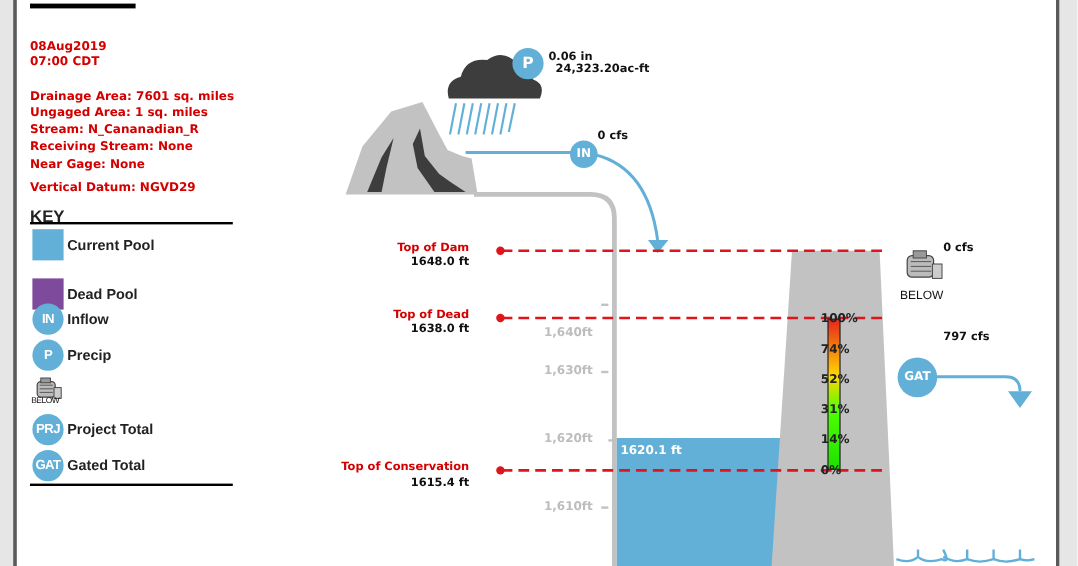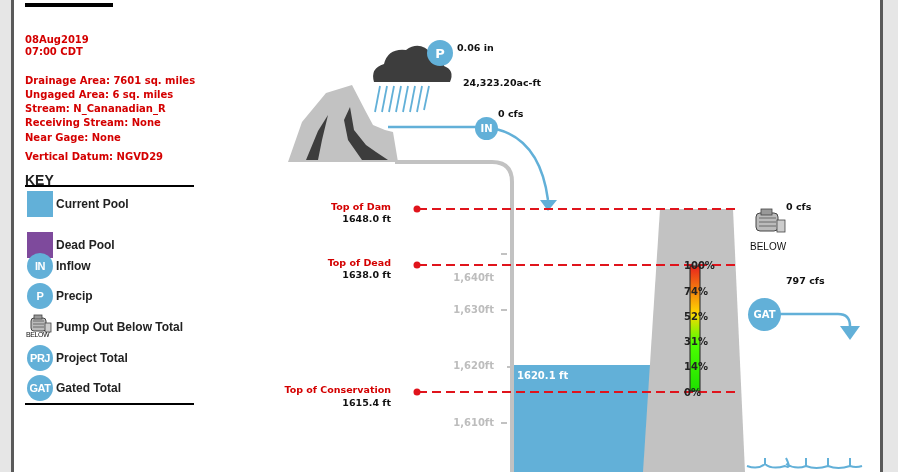--- a/index.html
+++ b/index.html
@@ -36,21 +36,21 @@
 
 <div class="strip-left"></div>
 <div class="border-left"></div>
 <div class="border-right"></div>
 <div class="strip-right"></div>
 <div class="topbar"></div>
 
 <div class="info" style="top:34px;">08Aug2019</div>
 <div class="info" style="top:46px;">07:00 CDT</div>
 <div class="info" style="top:75px;">Drainage Area: 7601 sq. miles</div>
-<div class="info" style="top:89px;">Ungaged Area: 6 sq. miles</div>
+<div class="info" style="top:89px;">Ungaged Area: 1 sq. miles</div>
 <div class="info" style="top:103px;">Stream: N_Cananadian_R</div>
 <div class="info" style="top:117px;">Receiving Stream: None</div>
 <div class="info" style="top:132px;">Near Gage: None</div>
 <div class="info" style="top:151px;">Vertical Datum: NGVD29</div>
 
 <div class="key-title">KEY</div>
 <div class="key-rule" style="top:185px;"></div>
 
 <div class="key-item" style="top:191px;">
   <div class="key-swatch" style="background:#62b0d8;"></div>
@@ -71,21 +71,20 @@
 <div class="key-item" style="top:314px;">
   <div style="width:26px;height:26px;position:relative;">
     <svg width="26" height="26" viewBox="0 0 26 26" style="position:absolute;left:0;top:0;">
       <rect x="4" y="4" width="15" height="13" rx="3" fill="#bbb" stroke="#444" stroke-width="1"></rect>
       <rect x="7" y="1" width="8" height="4" fill="#999" stroke="#444" stroke-width="0.8"></rect>
       <path d="M6 7 L17 7 M6 10 L17 10 M6 13 L17 13" stroke="#555" stroke-width="0.8"></path>
       <rect x="18" y="9" width="6" height="9" fill="#ccc" stroke="#444" stroke-width="0.8"></rect>
     </svg>
     <span style="position:absolute;left:-1px;top:17px;font-size:7px;font-family:'Liberation Sans',sans-serif;color:#111;letter-spacing:-0.4px;">BELOW</span>
   </div>
-  <span class="key-label">Pump Out Below Total</span>
 </div>
 <div class="key-item" style="top:345px;">
   <div class="key-circle">PRJ</div>
   <span class="key-label">Project Total</span>
 </div>
 <div class="key-item" style="top:375px;">
   <div class="key-circle">GAT</div>
   <span class="key-label">Gated Total</span>
 </div>
 <div class="key-rule" style="top:403px;"></div>
@@ -160,21 +159,21 @@
   <g>
     <rect x="756" y="213" width="22" height="18" rx="4" fill="#bbb" stroke="#444" stroke-width="1"></rect>
     <rect x="761" y="209" width="11" height="6" fill="#999" stroke="#444" stroke-width="0.8"></rect>
     <path d="M 759 218 L 776 218 M 759 222 L 776 222 M 759 226 L 776 226" stroke="#555" stroke-width="0.8"></path>
     <rect x="777" y="220" width="8" height="12" fill="#ccc" stroke="#444" stroke-width="0.8"></rect>
   </g>
 </svg>
 
 <div class="circle-badge" style="left:427px;top:40px;width:26px;height:26px;font-size:13px;">P</div>
 <div class="flow-txt" style="left:457px;top:42px;">0.06 in</div>
-<div class="flow-txt" style="left:463px;top:52px;margin-top:25px;">24,323.20ac-ft</div>
+<div class="flow-txt" style="left:463px;top:52px;">24,323.20ac-ft</div>
 
 <div class="circle-badge" style="left:475px;top:117px;width:23px;height:23px;font-size:10px;">IN</div>
 <div class="flow-txt" style="left:498px;top:108px;">0 cfs</div>
 
 <div class="lvl-name" style="top:201px;">Top of Dam</div>
 <div class="lvl-val" style="top:213px;">1648.0 ft</div>
 <div class="lvl-name" style="top:257px;">Top of Dead</div>
 <div class="lvl-val" style="top:269px;">1638.0 ft</div>
 <div class="lvl-name" style="top:384px;">Top of Conservation</div>
 <div class="lvl-val" style="top:397px;">1615.4 ft</div>

